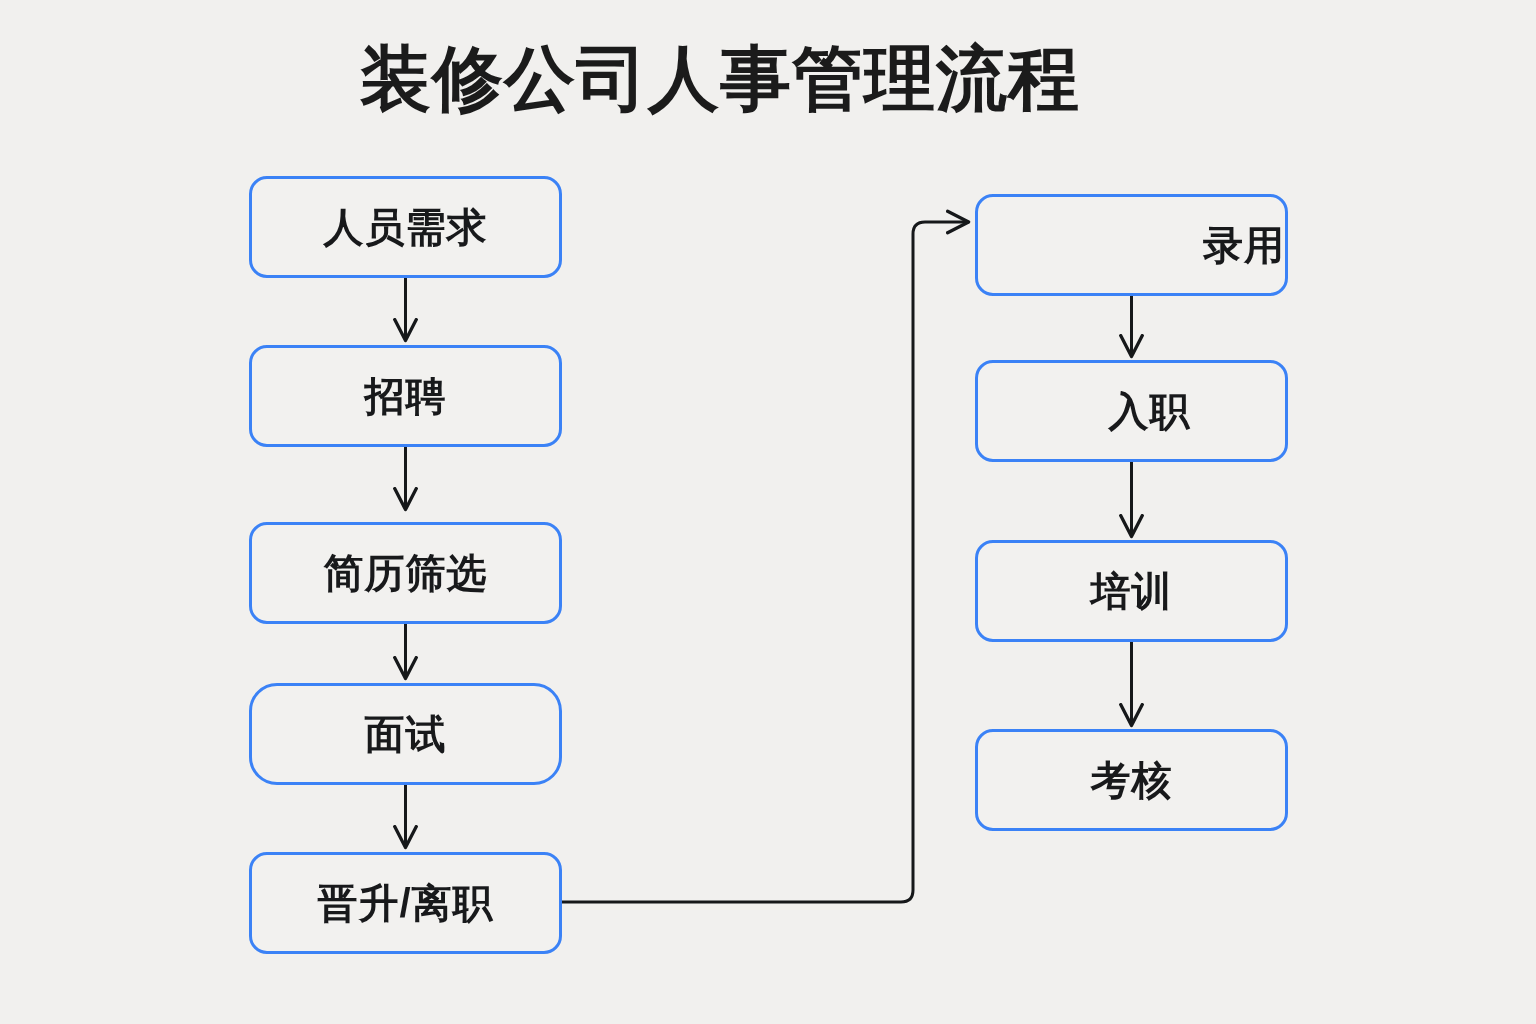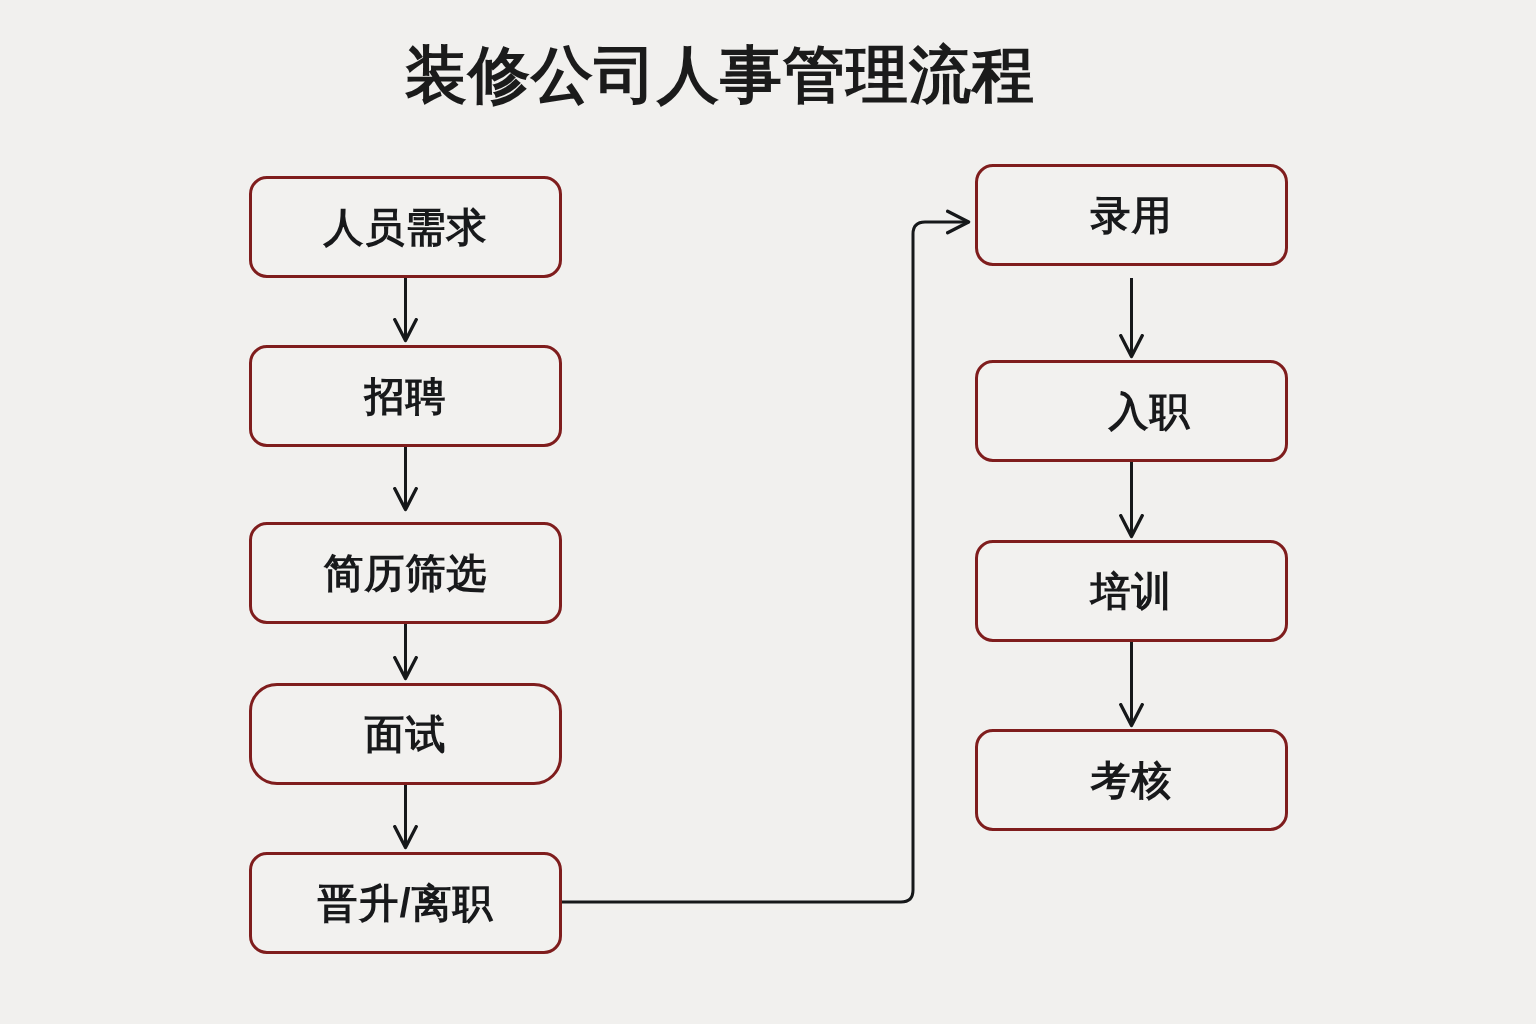--- a/index.html
+++ b/index.html
@@ -19,33 +19,33 @@
     width: 1536px;
     height: 1024px;
     background: #f1f0ee;
   }
   .diagram-title {
     position: absolute;
     left: 0;
     top: 42px;
     width: 1440px;
     text-align: center;
-    font-size: 62px;
+    font-size: 71px;
     font-weight: 700;
     color: #1b1b1b;
     letter-spacing: 1px;
     line-height: 1.05;
     white-space: nowrap;
   }
   .node {
     position: absolute;
     box-sizing: border-box;
     width: 313px;
     height: 102px;
-    border: 3px solid #7f1d1d;
+    border: 3px solid #3b82f6;
     border-radius: 18px;
     background: #f2f1ef;
     display: flex;
     align-items: center;
     justify-content: center;
   }
   .node-label {
     font-size: 40px;
     font-weight: 700;
     color: #18191b;
@@ -101,21 +101,21 @@
   </div>
 
   <div class="node" style="left:249px; top:683px;border-radius:28px;">
     <span class="node-label">面试</span>
   </div>
 
   <div class="node" style="left:249px; top:852px;">
     <span class="node-label">晋升/离职</span>
   </div>
 
-  <div class="node" style="left:975px; top:164px;">
+  <div class="node" style="left:975px; top:194px;justify-content:flex-end;">
     <span class="node-label">录用</span>
   </div>
 
   <div class="node" style="left:975px; top:360px;padding-left:36px;">
     <span class="node-label">入职</span>
   </div>
 
   <div class="node" style="left:975px; top:540px;">
     <span class="node-label">培训</span>
   </div>

